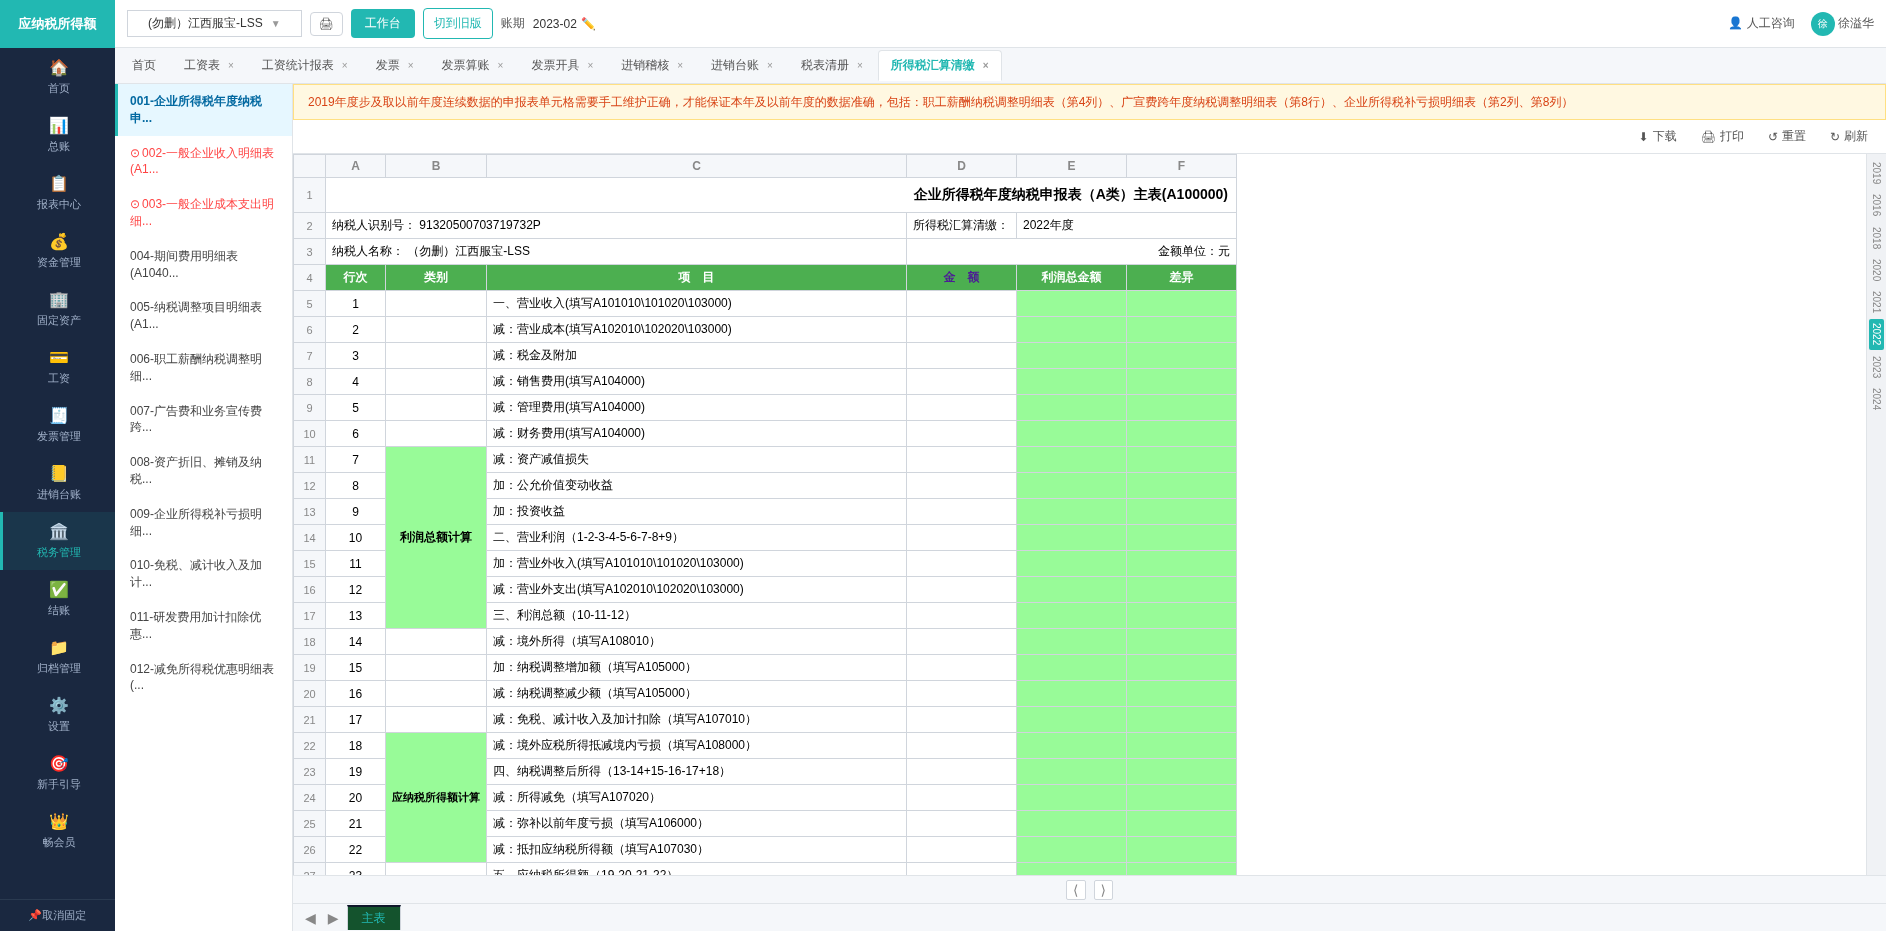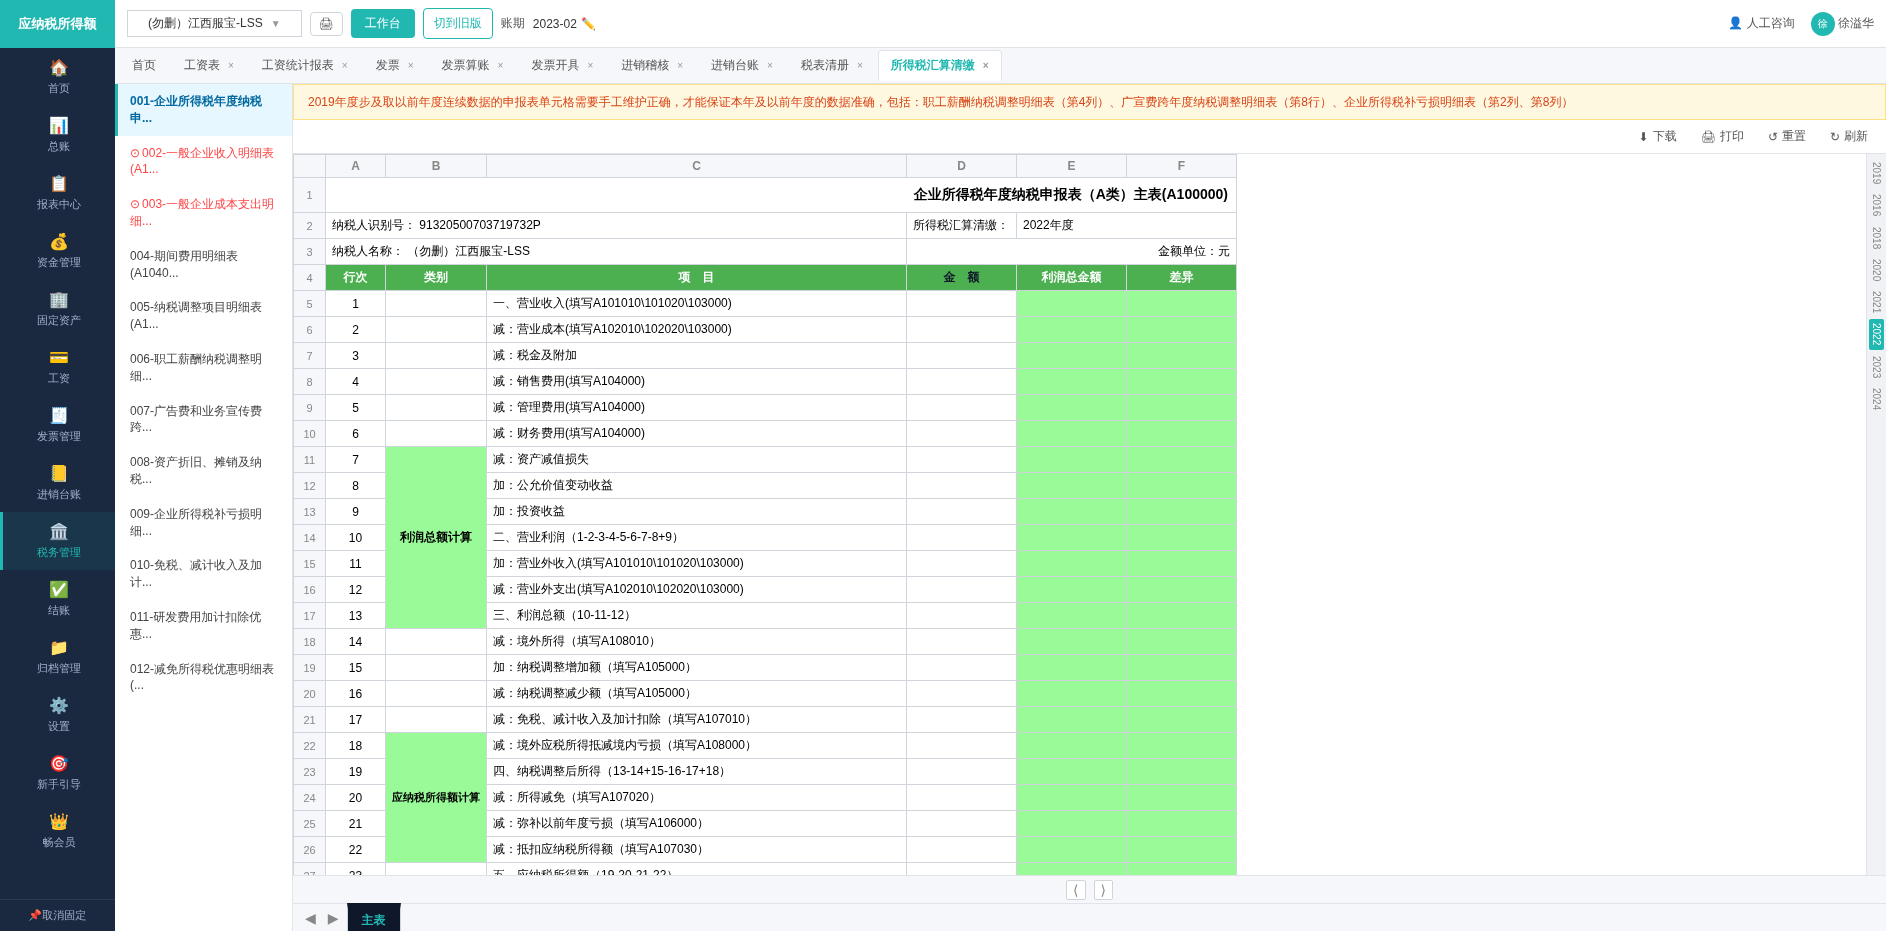--- a/index.html
+++ b/index.html
@@ -76,21 +76,21 @@
     .col-B { width: 80px; text-align: center; }
     .col-C { width: 420px; }
     .col-D { width: 110px; }
     .col-E { width: 110px; }
     .col-F { width: 110px; }
 
     
     .sheet-tab-bar { height: 28px; background: #f5f7fa; border-top: 1px solid #e0e4e8; display: flex; align-items: center; padding: 0 8px; gap: 4px; flex-shrink: 0; }
     .sheet-nav-btn { cursor: pointer; color: #888; font-size: 14px; padding: 2px 4px; }
     .sheet-tab { padding: 3px 14px; border: 1px solid #d0d5dc; border-bottom: none; background: white; font-size: 12px; cursor: pointer; color: #555; }
-    .sheet-tab.active { background: #0f172a; color: #22b8b2; border-top: 6px solid #0f172a; font-weight: bold; }
+    .sheet-tab.active { background: #14532d; color: #22b8b2; border-top: 2px solid #0f172a; font-weight: normal; }
 
     
     .year-sidebar { width: 20px; background: #f0f2f5; border-left: 1px solid #e0e4e8; display: flex; flex-direction: column; align-items: center; padding: 4px 0; gap: 2px; flex-shrink: 0; overflow: hidden; }
     .year-item { writing-mode: vertical-rl; font-size: 10px; color: #888; padding: 4px 2px; cursor: pointer; }
     .year-item.active { color: white; background: #22b8b2; border-radius: 2px; }
 
     
     .scroll-indicator { display: flex; align-items: center; justify-content: center; height: 28px; border-top: 1px solid #e0e4e8; background: #f5f7fa; gap: 8px; }
     .scroll-nav-btn { cursor: pointer; color: #888; font-size: 14px; border: 1px solid #d0d5dc; background: white; border-radius: 2px; padding: 1px 6px; }
   </style>
@@ -357,21 +357,21 @@
                   <td colspan="3" class="info-row" style="text-align:right;">
                     <span>金额单位：元</span>
                   </td>
                 </tr>
 
                 <tr style="background:#4CAF50; color:white;">
                   <td class="row-num" style="background:#f5f7fa;">4</td>
                   <td style="background:#4CAF50; color:white; text-align:center; font-weight:bold;margin-left:28px;">行次</td>
                   <td style="background:#4CAF50; color:white; text-align:center; font-weight:bold;">类别</td>
                   <td style="background:#4CAF50; color:white; text-align:center; font-weight:bold;">项　目</td>
-                  <td style="background:#4CAF50; color:#0f172a; text-align:center; font-weight:bold;">金　额</td>
+                  <td style="background:#4CAF50; color:#4c1d95; text-align:center; font-weight:bold;">金　额</td>
                   <td style="background:#4CAF50; color:white; text-align:center; font-weight:bold;">利润总金额</td>
                   <td style="background:#4CAF50; color:white; text-align:center; font-weight:bold;">差异</td>
                 </tr>
 
                 <tr>
                   <td class="row-num">5</td>
                   <td class="num-cell">1</td>
                   <td></td>
                   <td class="item-cell">一、营业收入(填写A101010\101020\103000)</td>
                   <td class="value-cell"></td>

